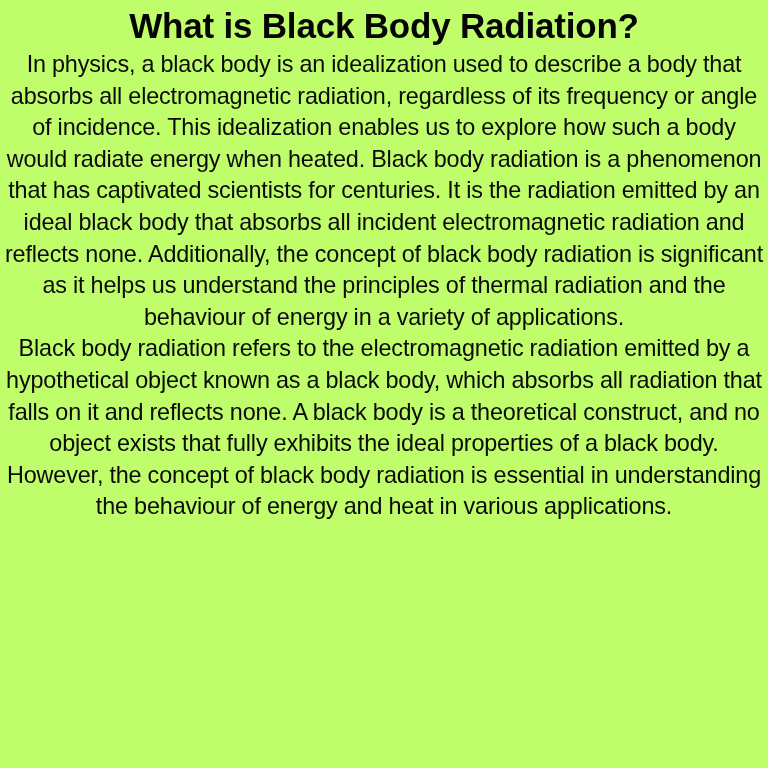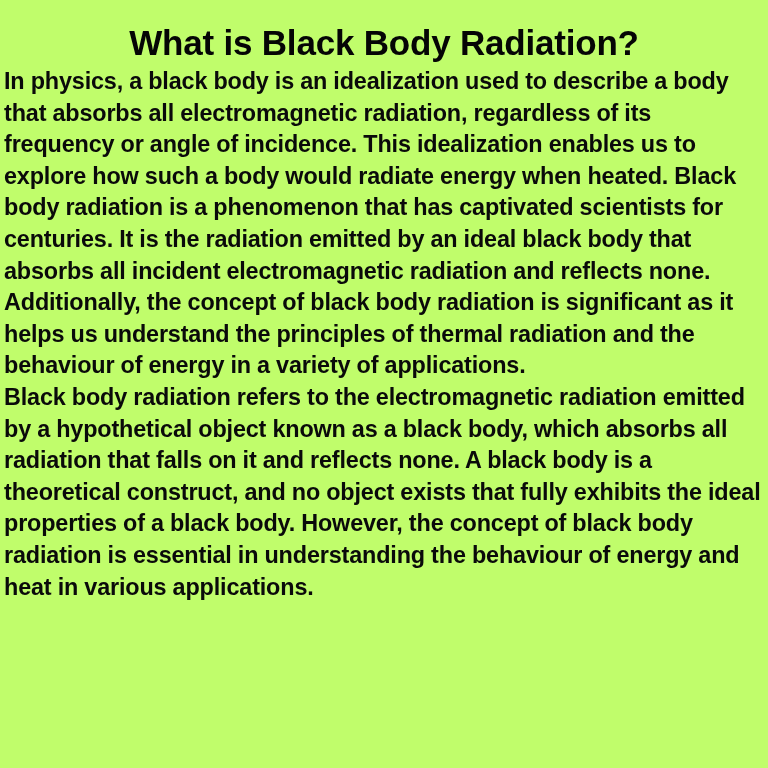--- a/index.html
+++ b/index.html
@@ -17,21 +17,21 @@
     position: relative;
     box-sizing: border-box;
     width: 768px;
     height: 768px;
     background: #c0fd6b;
     display: flex;
     flex-direction: column;
     align-items: stretch;
   }
   .title-block {
-    padding: 22px 20px 0 20px;
+    padding: 5px 20px 0 20px;
     text-align: center;
   }
   .poster-title {
     margin: 0;
     font-family: "Liberation Sans", "DejaVu Sans", sans-serif;
     font-size: 35px;
     font-weight: 700;
     line-height: 41px;
     letter-spacing: -0.2px;
     color: #050505;
@@ -39,25 +39,25 @@
     white-space: nowrap;
   }
   .body-block {
     padding: 3px 4px 0 4px;
     text-align: center;
   }
   .body-para {
     margin: 0;
     font-family: "Liberation Sans", "DejaVu Sans", sans-serif;
     font-size: 23.4px;
-    font-weight: 700;
+    font-weight: 400;
     line-height: 31.6px;
     letter-spacing: -0.15px;
     color: #0a0a0a;
-    text-align: left;
+    text-align: center;
     word-spacing: -0.2px;
     -webkit-font-smoothing: antialiased;
   }
   .footer-block {
     position: absolute;
     left: 0;
     right: 0;
     top: 662px;
     text-align: center;
   }

